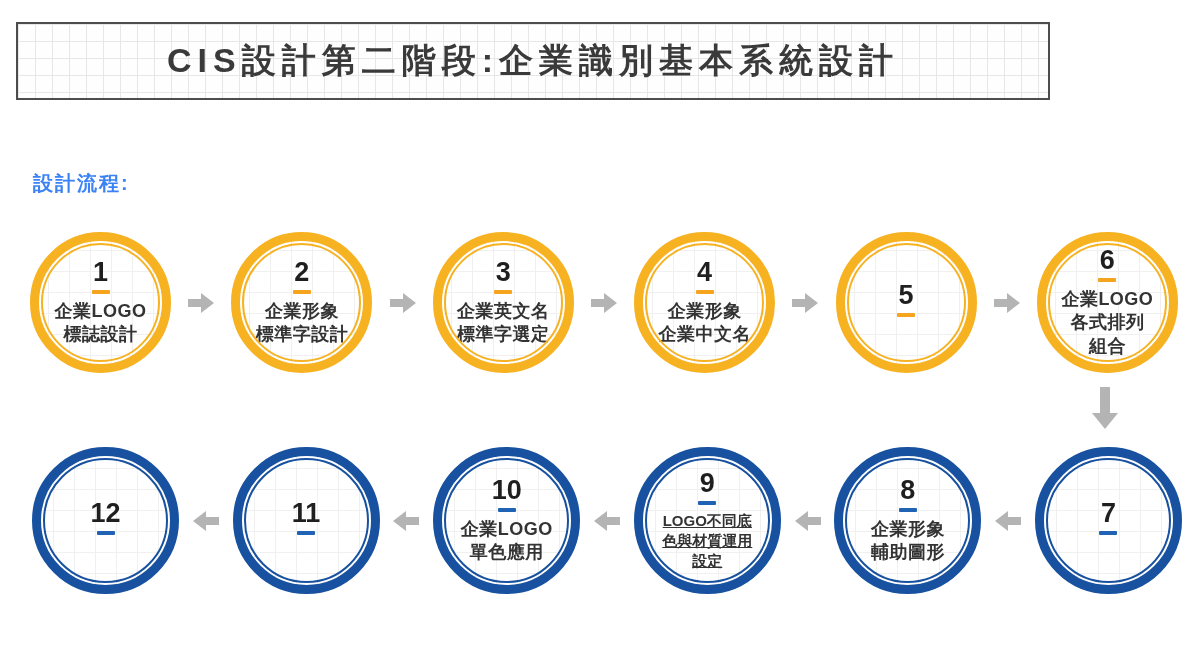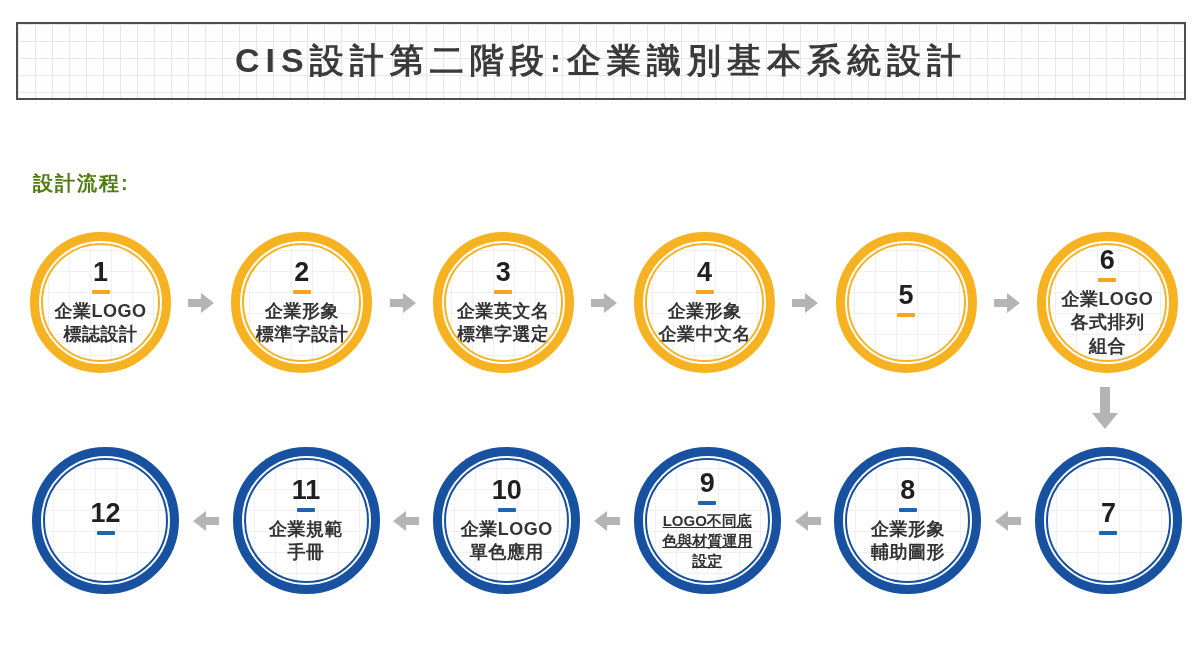--- a/index.html
+++ b/index.html
@@ -5,38 +5,38 @@
   html,body { margin:0; padding:0; }
   body {
     width:1202px; height:645px; position:relative;
     background:#ffffff; overflow:hidden;
     font-family:"Liberation Sans", sans-serif;
     color:#333;
   }
 
   
   .banner {
-    position:absolute; left:16px; top:22px; width:1170px; height:78px;
+    position:absolute; left:16px; top:22px; width:1034px; height:78px;
     box-sizing:border-box; border:2px solid #4d4d4d;
     background-color:#fefefe;
     background-image:
       linear-gradient(#e7e7e7 1px, transparent 1px),
       linear-gradient(90deg, #e7e7e7 1px, transparent 1px);
     background-size:17px 17px;
     display:flex; align-items:center; justify-content:center;
   }
   .banner h1 {
     margin:0; font-size:34px; font-weight:bold; letter-spacing:6px;
     color:#3a3a3a; white-space:nowrap;
   }
 
   
   .flow-label {
     position:absolute; left:33px; top:170px;
-    font-size:20px; font-weight:bold; letter-spacing:2px; color:#4d7c0f;
+    font-size:20px; font-weight:bold; letter-spacing:2px; color:#3b82f6;
   }
 
   
   .row {
     position:absolute; display:flex; align-items:center;
     justify-content:space-between;
   }
   .row.top    { left:30px; top:232px; width:1148px; height:141px; }
   .row.bottom { left:32px; top:447px; width:1150px; height:147px; }
 
@@ -184,24 +184,20 @@
 
   <div class="arrow">
     <svg width="26" height="22" viewBox="0 0 26 22">
         <path d="M26 7 H13 V1 L0 11 L13 21 V15 H26 Z" fill="#B4B4B4"></path>
       </svg>
   </div>
 
   <div class="step blue">
     <div class="num">11</div>
     <div class="dash"></div>
-    <div class="label">
-      <span>企業規範</span>
-      <span>手冊</span>
-    </div>
   </div>
 
   <div class="arrow">
     <svg width="26" height="22" viewBox="0 0 26 22">
         <path d="M26 7 H13 V1 L0 11 L13 21 V15 H26 Z" fill="#B4B4B4"></path>
       </svg>
   </div>
 
   <div class="step blue">
     <div class="num">10</div>

